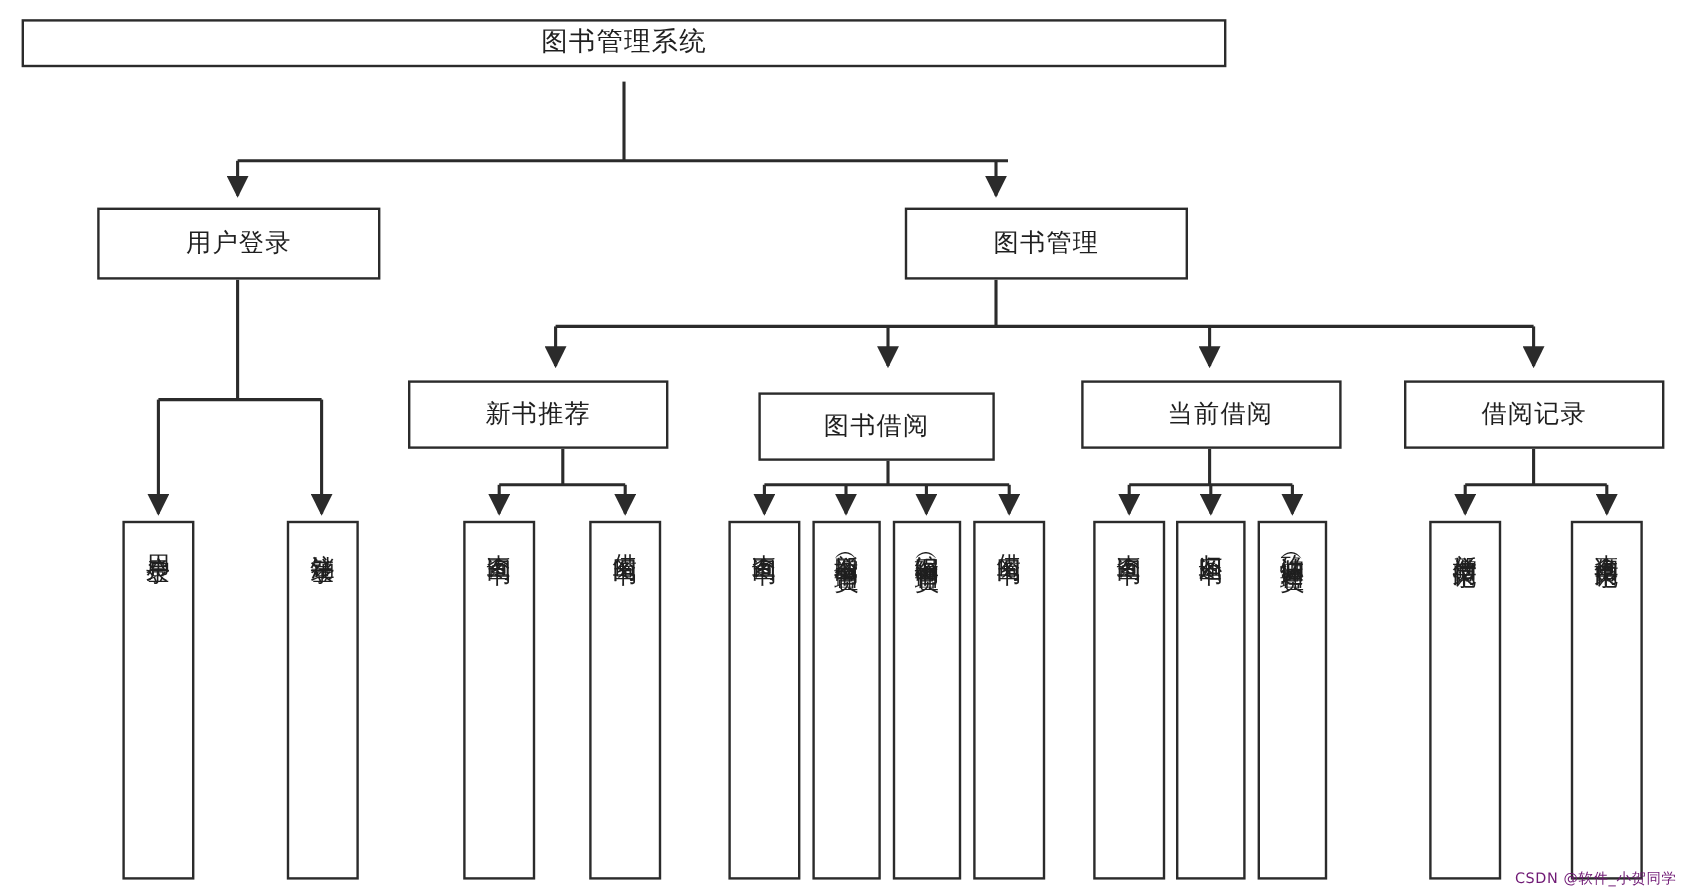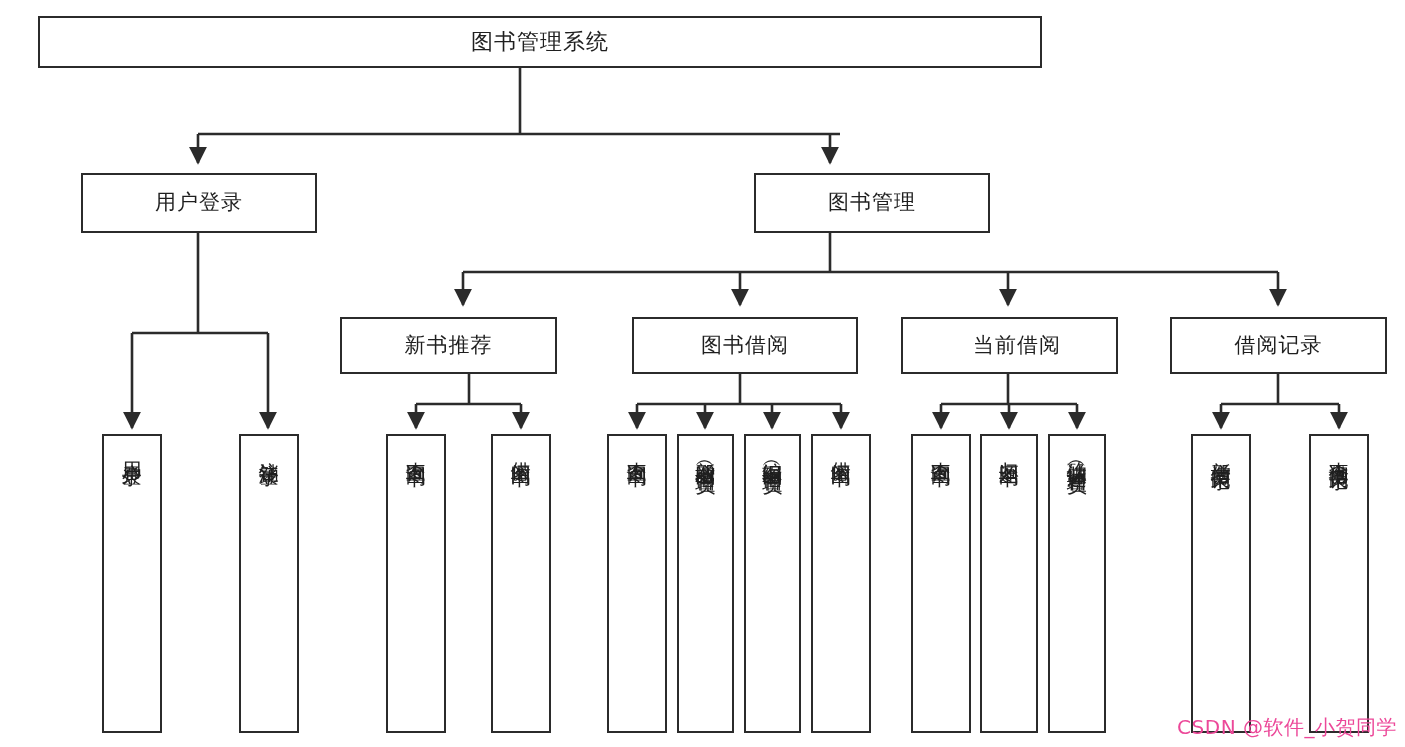--- a/index.html
+++ b/index.html
@@ -57,22 +57,22 @@
     font-size: 20px;
     line-height: 1.42;
     letter-spacing: 2px;
     color: #1f1f1f;
     white-space: nowrap;
   }
   .watermark {
     position: absolute;
     right: 8px;
     bottom: 6px;
-    font-size: 20px;
-    color: #ec4899;
+    font-size: 12px;
+    color: #701a75;
     z-index: 5;
     white-space: nowrap;
     letter-spacing: 0.5px;
   }
 </style>
 </head>
 <body>
 
 <div id="canvas">
 
@@ -119,37 +119,37 @@
       <path d="M 1009 404 L 1009 428" marker-end="url(#arrow)"></path>
       <path d="M 1077 404 L 1077 428" marker-end="url(#arrow)"></path>
 
       <path d="M 1278 374 L 1278 404"></path>
       <path d="M 1221 404 L 1339 404"></path>
       <path d="M 1221 404 L 1221 428" marker-end="url(#arrow)"></path>
       <path d="M 1339 404 L 1339 428" marker-end="url(#arrow)"></path>
     </g>
   </svg>
 
-  <div class="node node-h node-root" style="left:18px; top:16px; width:1004px; height:52px;margin-left:20px;">
+  <div class="node node-h node-root" style="left:18px; top:16px; width:1004px; height:40px;">
     <span>图书管理系统</span>
   </div>
 
   <div class="node node-h" style="left:81px; top:173px; width:236px; height:60px;">
     <span>用户登录</span>
   </div>
 
   <div class="node node-h" style="left:712px; top:173px; width:236px; height:60px;margin-left:42px;">
     <span>图书管理</span>
   </div>
 
   <div class="node node-h" style="left:340px; top:317px; width:217px; height:57px;">
     <span>新书推荐</span>
   </div>
 
-  <div class="node node-h" style="left:632px; top:317px; width:226px; height:57px;">
+  <div class="node node-h" style="left:632px; top:327px; width:197px; height:57px;">
     <span>图书借阅</span>
   </div>
 
   <div class="node node-h" style="left:901px; top:317px; width:217px; height:57px;padding-left:15px;">
     <span>当前借阅</span>
   </div>
 
   <div class="node node-h" style="left:1170px; top:317px; width:217px; height:57px;">
     <span>借阅记录</span>
   </div>

